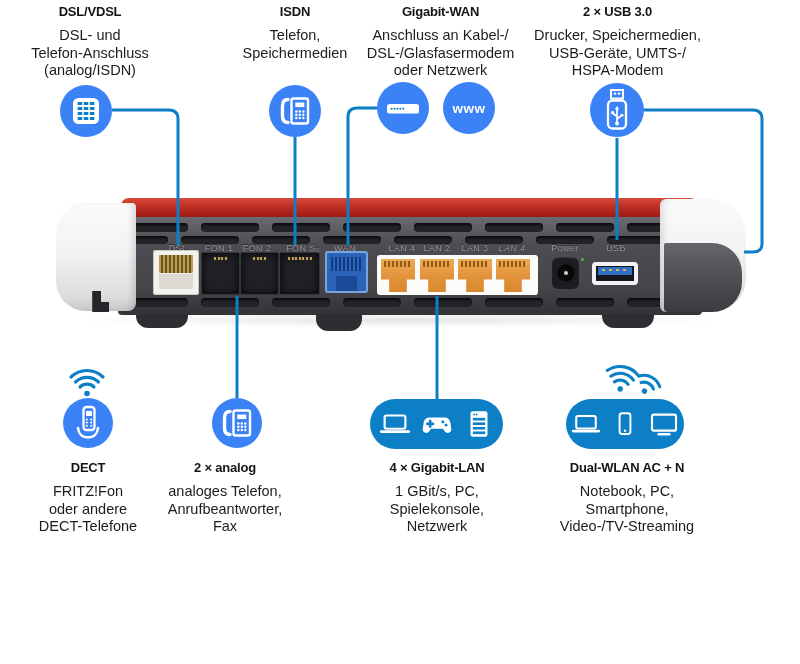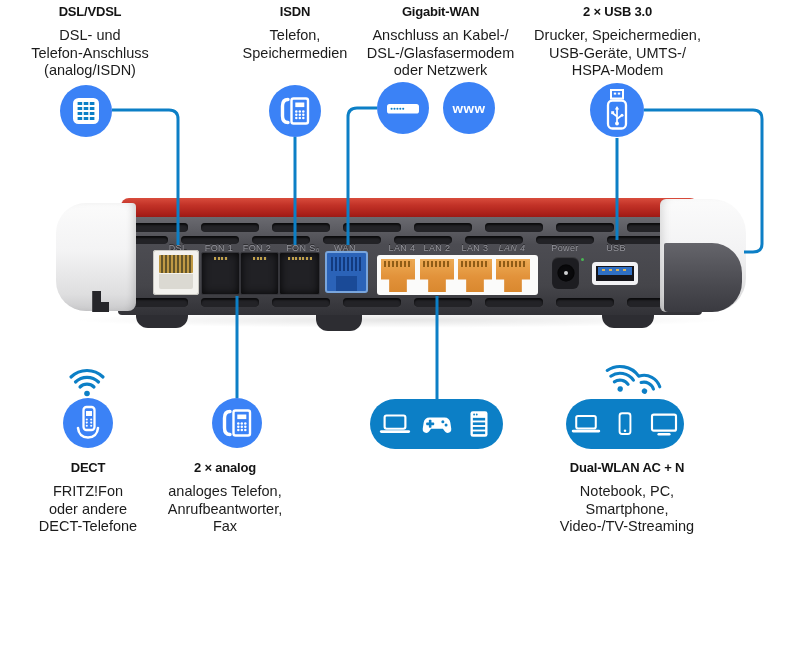--- a/index.html
+++ b/index.html
@@ -402,20 +402,26 @@
     <p>FRITZ!Fon</p>
     <p>oder andere</p>
     <p>DECT-Telefone</p>
   </div>
   <div class="sec" style="left:140px;top:458px;width:170px;">
     <h3>2 × analog</h3>
     <p>analoges Telefon,</p>
     <p>Anrufbeantworter,</p>
     <p>Fax</p>
   </div>
+  <div class="sec" style="left:352px;top:458px;width:170px;">
+    <h3>4 × Gigabit-LAN</h3>
+    <p>1 GBit/s, PC,</p>
+    <p>Spielekonsole,</p>
+    <p>Netzwerk</p>
+  </div>
   <div class="sec" style="left:527px;top:458px;width:200px;">
     <h3>Dual-WLAN AC + N</h3>
     <p>Notebook, PC,</p>
     <p>Smartphone,</p>
     <p>Video-/TV-Streaming</p>
   </div>
 
 </div>
 
 </body></html>

